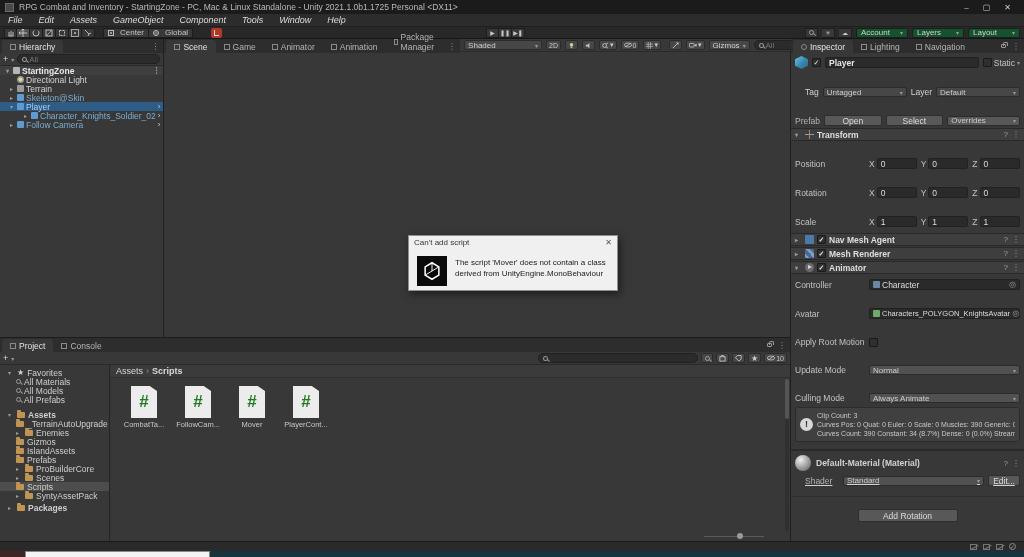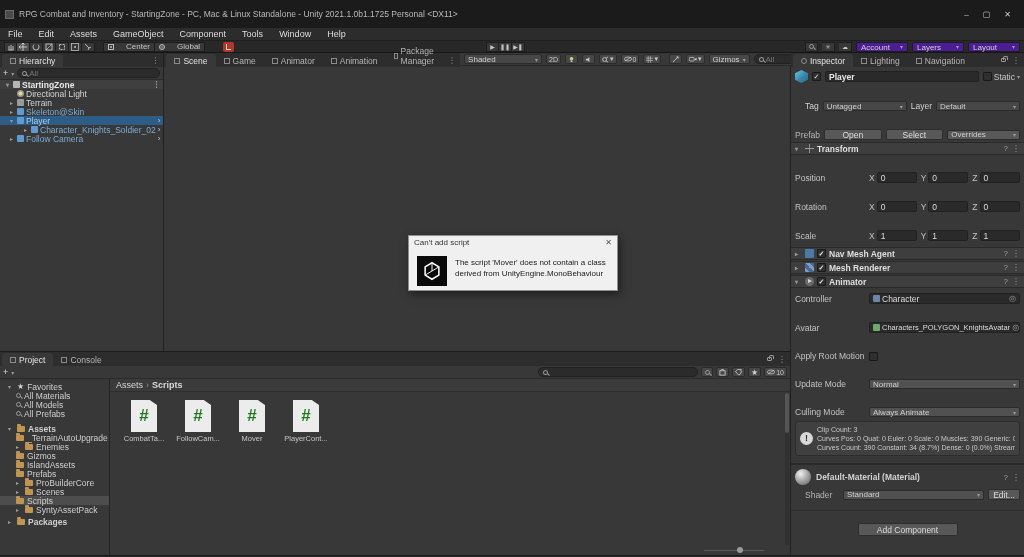--- a/index.html
+++ b/index.html
@@ -1,37 +1,37 @@
 <!DOCTYPE html>
 <html><head>
 <meta charset="utf-8">
 <style>
   * { box-sizing: border-box; margin: 0; padding: 0; }
   html,body { width:1024px; height:557px; overflow:hidden; }
   body { font-family:"Liberation Sans", sans-serif; background:#383838; color:#d2d2d2; font-size:9px; position:relative; }
 
   
-  .titlebar { height:28px; background:#1b1b1b; display:flex; align-items:center; padding:0 5px; color:#b9b9b9; font-size:8.5px; }
+  .titlebar { height:14px; background:#1b1b1b; display:flex; align-items:center; padding:0 5px; color:#b9b9b9; font-size:8.5px; }
   .unity-badge { width:9px; height:9px; background:#4a4a4a; border:1px solid #6a6a6a; margin-right:5px; }
   .title-text { flex:1; white-space:nowrap; overflow:hidden; }
   .win-controls { display:flex; gap:14px; padding-right:8px; color:#cfcfcf; font-size:8px; }
   .win-controls span { cursor:default; }
 
   .menubar { height:13px; background:#2c2c2c; display:flex; align-items:center; color:#ddd; border-bottom:1px solid #1f1f1f; }
-  .menubar span { padding:15px 8px; }
+  .menubar span { padding:15px 8px;font-style:italic; }
 
   .toolbar { height:12px; background:#282828; border-bottom:1px solid #161616; display:flex; align-items:center; padding:0 4px; position:relative; }
   .tbtn { height:10px; min-width:13px; display:flex; align-items:center; justify-content:center; background:#383838; border:1px solid #1d1d1d; color:#c5c5c5; font-size:6px; }
   .tbtn + .tbtn { border-left:none; }
   .tbtn.sel { background:#515151; }
   .tgroup { display:flex; margin-right:8px; }
-  .tlabelbtn { display:flex; gap:12px; padding:0 4px; font-size:8px; }
+  .tlabelbtn { display:flex; gap:6px; padding:0 4px; font-size:8px; }
   .play-cluster { position:absolute; left:486px; display:flex; }
   .right-cluster { margin-left:auto; display:flex; align-items:center; gap:4px; }
-  .dropbtn { height:10px; background:#4c1d95; border:1px solid #1d1d1d; border-radius:2px; display:flex; align-items:flex-start; gap:3px; padding:0 4px; font-size:8px; color:#cfcfcf; min-width:52px; }
+  .dropbtn { height:10px; background:#14532d; border:1px solid #1d1d1d; border-radius:2px; display:flex; align-items:center; gap:3px; padding:0 4px; font-size:8px; color:#cfcfcf; min-width:52px; }
   .dropbtn .car { margin-left:auto; font-size:6px; color:#999; }
   .redtool { width:11px; height:10px; background:#b1372a; border-radius:2px; margin-left:10px; position:relative; }
   .redtool::after { content:""; position:absolute; inset:2px 3px; border-left:1px solid #e8d9d3; border-bottom:1px solid #e8d9d3; }
 
   .mag { width:5px; height:5px; border:1px solid #9a9a9a; border-radius:50%; position:relative; display:inline-block; }
   .mag::after { content:""; position:absolute; width:3px; height:1px; background:#9a9a9a; transform:rotate(45deg); right:-3px; bottom:-1px; }
 
   
   .workspace { display:flex; height:502px; }
   .left-col { width:790px; display:flex; flex-direction:column; }
@@ -106,21 +106,21 @@
   .axis .al { color:#c3c3c3; }
   .axis .field { flex:1; }
   .field { height:11px; background:#2a2a2a; border:1px solid #212121; border-radius:2px; display:flex; align-items:center; gap:2px; padding:0 3px; color:#dcdcdc; overflow:hidden; white-space:nowrap; }
   .obj-ico { width:7px; height:7px; background:#6b87a8; border-radius:1px; flex-shrink:0; }
   .target { margin-left:auto; color:#9a9a9a; font-size:8px; }
   .infobox { margin:3px 4px; background:#404040; border:1px solid #2c2c2c; border-radius:3px; display:flex; gap:4px; padding:3px 4px; align-items:center; }
   .warnc { width:13px; height:13px; border-radius:50%; background:#d8d8d8; color:#333; font-weight:bold; font-size:9px; text-align:center; line-height:13px; flex-shrink:0; }
   .infolines { font-size:7px; color:#c8c8c8; line-height:1.3; white-space:nowrap; overflow:hidden; }
   .mat-header { display:flex; align-items:center; gap:5px; padding:4px; border-top:2px solid #2a2a2a; margin-top:4px; }
   .sphere { width:16px; height:16px; border-radius:50%; background:radial-gradient(circle at 35% 30%, #f0f0f0, #9a9a9a 55%, #5c5c5c); }
-  .shaderrow { display:flex; align-items:center; gap:4px; padding:0 4px 4px 14px; }
+  .shaderrow { display:flex; align-items:center; gap:4px; padding:0 4px 4px 14px;text-decoration:underline; }
   .shaderrow .lab { width:34px; color:#b5b5b5; }
   .shaderrow .dd { flex:1; background:#515151; }
   .editbtn { width:32px; }
   .addcomp-wrap { display:flex; justify-content:center; padding:12px 0; border-top:1px solid #2e2e2e; margin-top:6px; }
   .addcomp { width:100px; height:13px; font-size:8.5px; }
 
   
   .project { flex:1; display:flex; flex-direction:column; background:#383838; border-top:1px solid #1c1c1c; }
   .proj-body { flex:1; display:flex; overflow:hidden; }
   .proj-tree { width:110px; border-right:1px solid #242424; padding-top:3px; }
@@ -875,21 +875,21 @@
           <span>Standard</span>
           <span class="car" style="margin-left:auto;">▾</span>
         </div>
       <div class="btn editbtn">
           <span>Edit...</span>
         </div>
     </div>
 
     <div class="addcomp-wrap">
       <div class="btn addcomp">
-          <span>Add Component</span>
+          <span>Add Rotation</span>
         </div>
     </div>
   </div>
 </div>
 
 <div class="dialog">
   <div class="dlg-title">
     <span>Can't add script</span>
     <span class="dlg-close">✕</span>
   </div>

